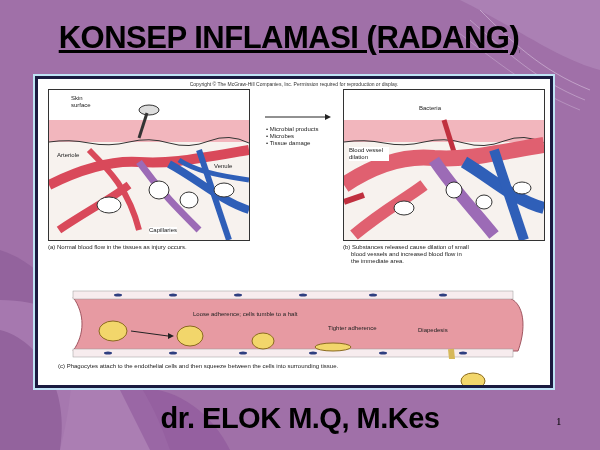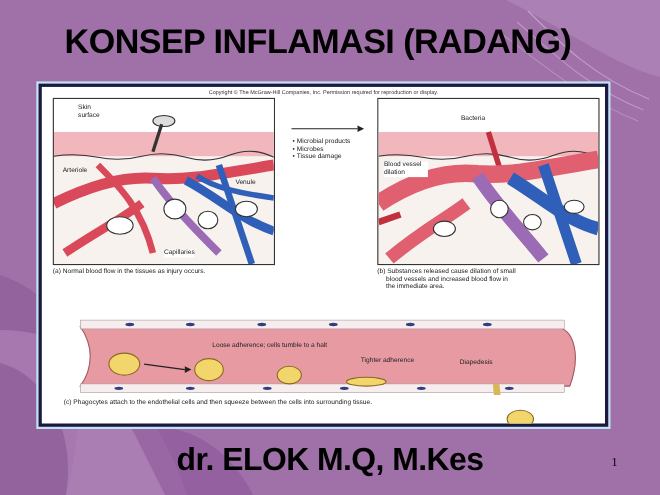--- a/index.html
+++ b/index.html
@@ -6,20 +6,21 @@
   body {
     width: 600px; height: 450px; overflow: hidden; position: relative;
     background: #a070a8;
     font-family: "Liberation Sans", sans-serif;
   }
   .bg-swirl { position: absolute; inset: 0; pointer-events: none; }
   .title {
     position: absolute; left: 0; top: 20px; width: 578px; text-align: center;
     font-size: 31px; font-weight: bold; color: #000; letter-spacing: -0.5px;
     font-family: "Liberation Sans", sans-serif;
+    text-decoration: underline;
   }
   .frame {
     position: absolute; left: 33px; top: 74px; width: 522px; height: 316px;
     background: #bfe3f5; padding: 2px; box-sizing: border-box;
   }
   .frame-inner {
     width: 100%; height: 100%; border: 3px solid #1a1a40; box-sizing: border-box;
     background: #fff; position: relative; overflow: hidden;
   }
   .copyright {

